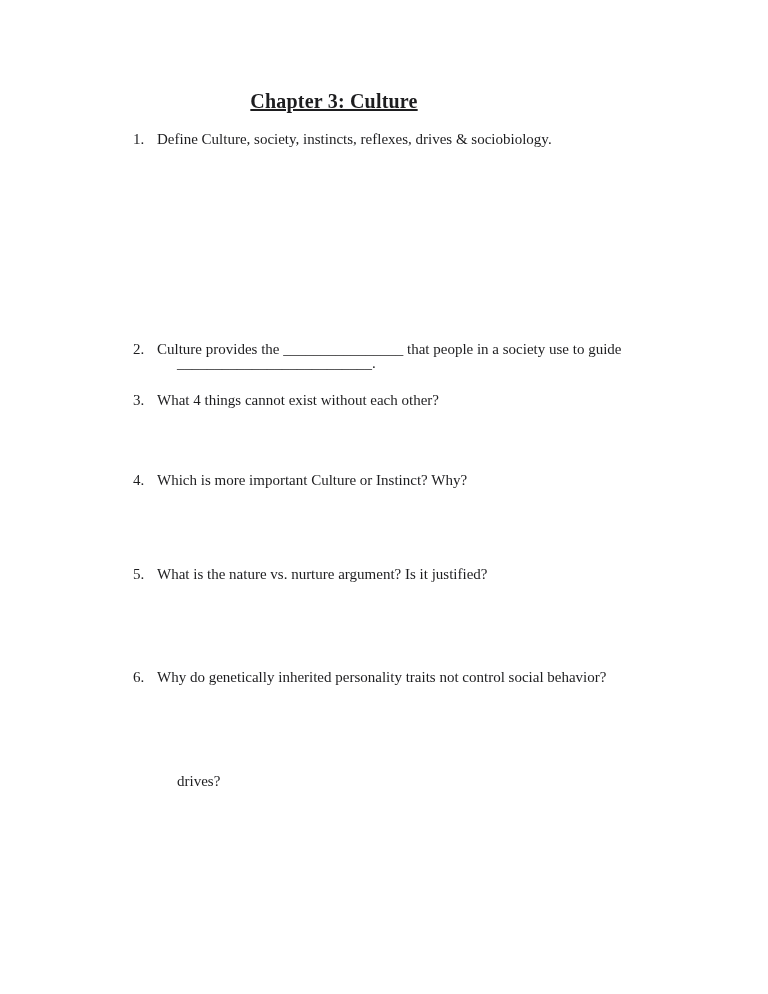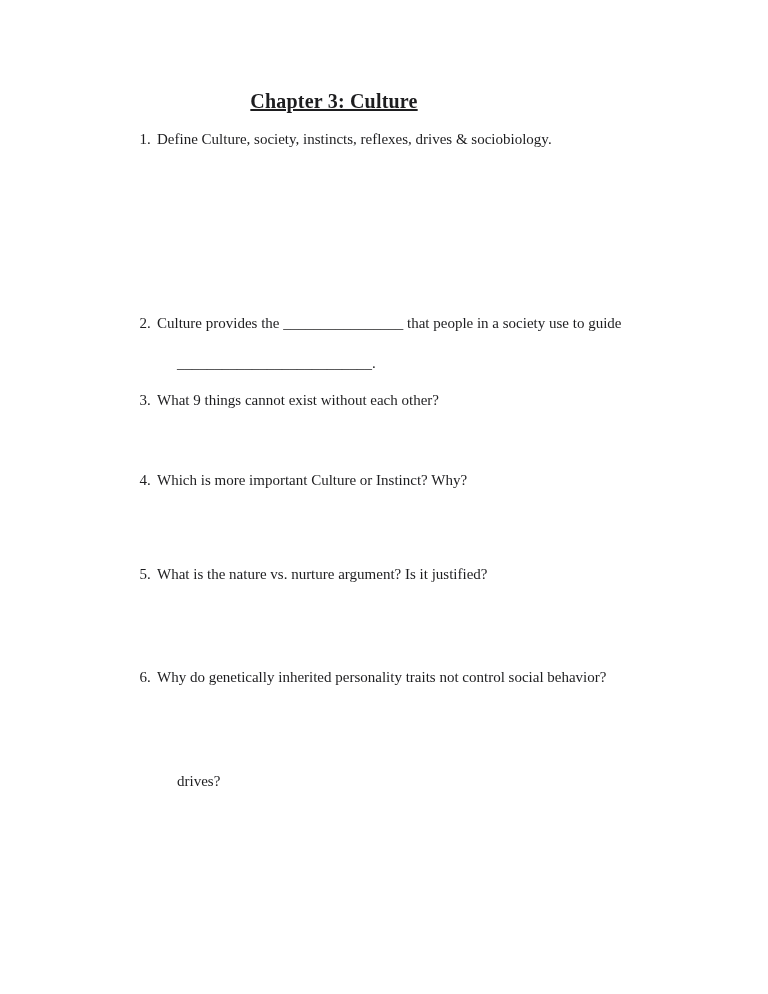--- a/index.html
+++ b/index.html
@@ -32,21 +32,20 @@
     font-weight: bold;
     text-decoration: underline;
     letter-spacing: 0.2px;
   }
   .qline {
     position: absolute;
     left: 133px;
     font-size: 15px;
     line-height: 18px;
     white-space: nowrap;
-    text-align: center;
   }
   .qline .qnum {
     display: inline-block;
     width: 24px;
   }
   .qline.cont {
     left: 157px;
     margin-left: 20px;
   }
 </style>
@@ -54,30 +53,30 @@
 <body>
 
 <div class="page">
 
   <h1 class="doc-title">Chapter 3: Culture</h1>
 
   <div class="qline" style="top:130px">
     <span class="qnum">1.</span><span class="qtext">Define Culture, society, instincts, reflexes, drives &amp; sociobiology.</span>
   </div>
 
-  <div class="qline" style="top:314px">
+  <div class="qline" style="top:340px">
     <span class="qnum">2.</span><span class="qtext">Culture provides the ________________ that people in a society use to guide</span>
   </div>
 
   <div class="qline cont" style="top:354px">
     <span class="qtext">__________________________.</span>
   </div>
 
   <div class="qline" style="top:391px">
-    <span class="qnum">3.</span><span class="qtext">What 9 things cannot exist without each other?</span>
+    <span class="qnum">3.</span><span class="qtext">What 4 things cannot exist without each other?</span>
   </div>
 
   <div class="qline" style="top:471px">
     <span class="qnum">4.</span><span class="qtext">Which is more important Culture or Instinct? Why?</span>
   </div>
 
   <div class="qline" style="top:565px">
     <span class="qnum">5.</span><span class="qtext">What is the nature vs. nurture argument? Is it justified?</span>
   </div>
 

